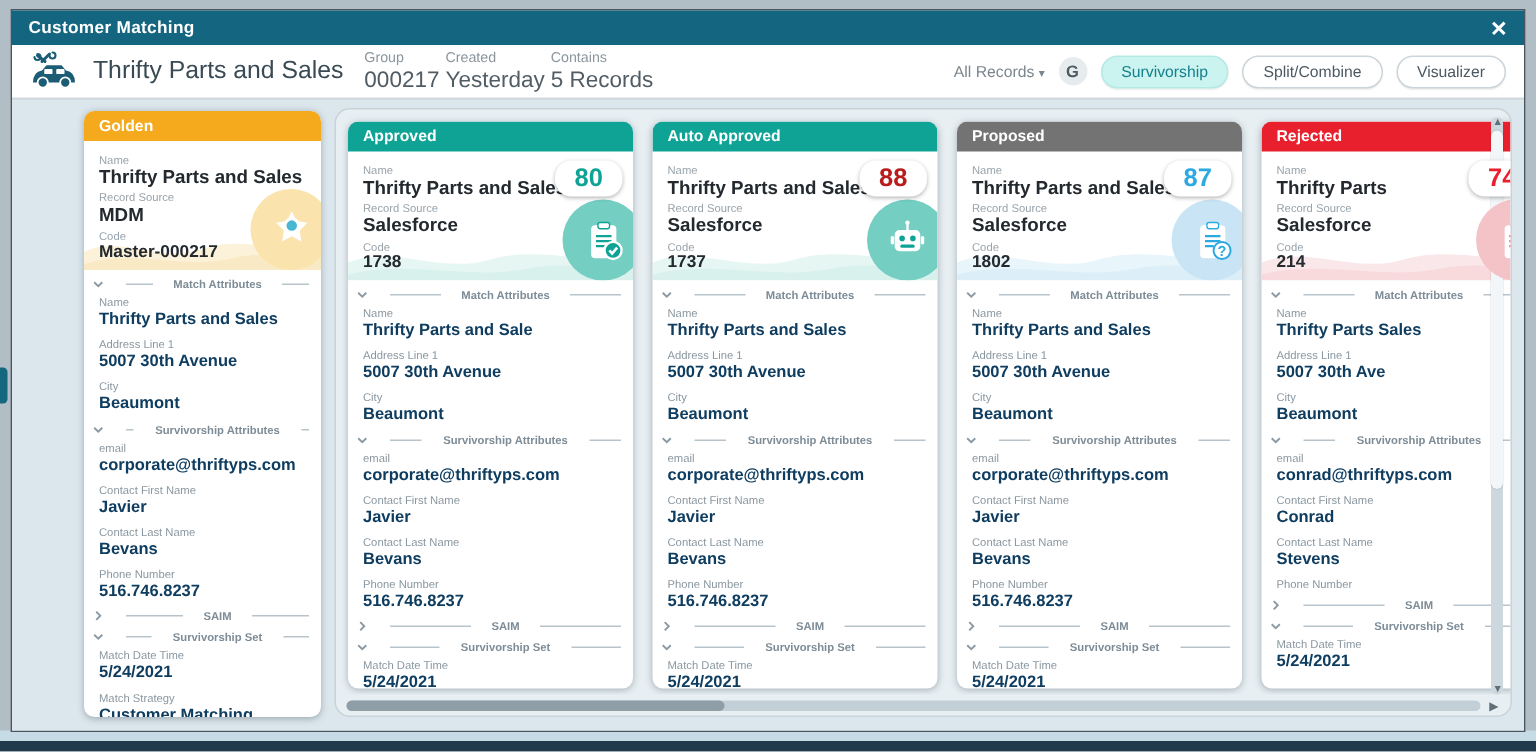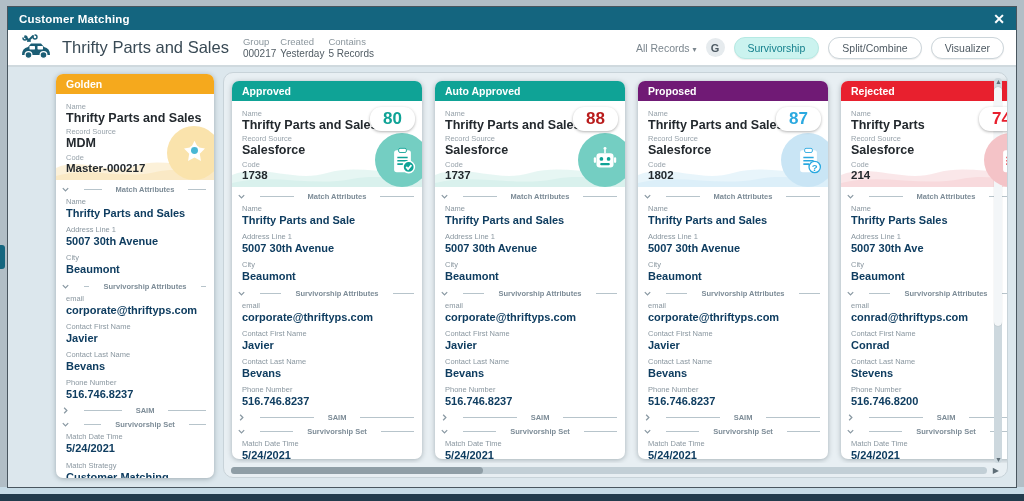--- a/index.html
+++ b/index.html
@@ -17,21 +17,21 @@
   .titlebar { height:23px; background:#14657f; color:#fff; display:flex; align-items:center; padding:0 11px; flex:none; }
   .tb-title { font-size:11.5px; font-weight:bold; letter-spacing:.2px; }
   .tb-close { margin-left:auto; font-size:14px; font-weight:bold; cursor:pointer; line-height:1; }
 
   
   .appheader { height:37px; background:#fff; display:flex; align-items:center; padding:0 12px 0 10px; flex:none; border-bottom:2px solid #cfd9de; }
   .car-wrap { width:38px; flex:none; display:flex; align-items:center; }
   .entity-name { font-size:16.5px; color:#394a55; margin:0 14px 0 6px; white-space:nowrap; }
   .meta { display:flex; gap:4px; }
   .meta .m .ml { font-size:9.5px; color:#8b969d; }
-  .meta .m .mv { font-size:10px; color:#515c64; margin-top:1px; }
+  .meta .m .mv { font-size:15px; color:#515c64; margin-top:1px; }
   .hdr-right { margin-left:auto; display:flex; align-items:center; gap:9px; }
   .all-records { font-size:10.5px; color:#7b868e; cursor:pointer; white-space:nowrap; }
   .all-records .caret { font-size:8px; color:#7b868e; }
   .avatar-g { width:19px; height:19px; border-radius:50%; background:#e6ebee; color:#4e5a63; font-size:11px; font-weight:bold;
               display:flex; align-items:center; justify-content:center; cursor:pointer; }
   .pill { border:1px solid #ccd5da; border-radius:13px; padding:4px 13px; font-size:10.5px; color:#4d5962;
           background:#fff; cursor:pointer; font-family:"Liberation Sans",sans-serif; white-space:nowrap; box-shadow:0 1px 1px rgba(0,0,0,.07); }
   .pill.active { background:#cbf3ef; color:#15808d; border-color:#b5e9e3; }
 
   
@@ -446,21 +446,21 @@
                 <span class="st">Survivorship Set</span>
                 <span class="dl"></span>
               </div>
               <div class="frow">
     <div class="lab">Match Date Time</div>
     <div class="val">5/24/2021</div>
               </div>
             </div>
           </div>
           <div class="card proposed">
-    <div class="card-head" style="background:#701a75">
+    <div class="card-head" style="background:#737373">
       <span>Proposed</span>
     </div>
     <div class="card-top">
       <div class="score" style="color:#2BA9E0">87</div>
       <svg class="wave" viewBox="0 0 190 32" preserveAspectRatio="none">
         <path d="M0 20 C30 8 62 28 95 18 C130 8 160 24 190 12 L190 32 L0 32 Z" fill="#DCEFF9" opacity=".65"></path>
         <path d="M0 28 C40 18 80 32 120 24 C150 18 175 28 190 22 L190 32 L0 32 Z" fill="#DCEFF9"></path>
       </svg>
       <div class="txt">
         <div class="fl">Name</div>
@@ -627,21 +627,20 @@
               <div class="frow">
     <div class="lab">Contact First Name</div>
     <div class="val">Conrad</div>
               </div>
               <div class="frow">
     <div class="lab">Contact Last Name</div>
     <div class="val">Stevens</div>
               </div>
               <div class="frow">
     <div class="lab">Phone Number</div>
-    <div class="val">516.746.8200</div>
               </div>
               <div class="sect">
                 <span class="ch">
                   <svg width="9" height="9" viewBox="0 0 10 10">
                     <polyline points="3.5,2 6.5,5 3.5,8" fill="none" stroke="#8a99a3" stroke-width="1.4"></polyline>
                   </svg>
                 </span>
                 <span class="dl"></span>
                 <span class="st">SAIM</span>
                 <span class="dl"></span>

